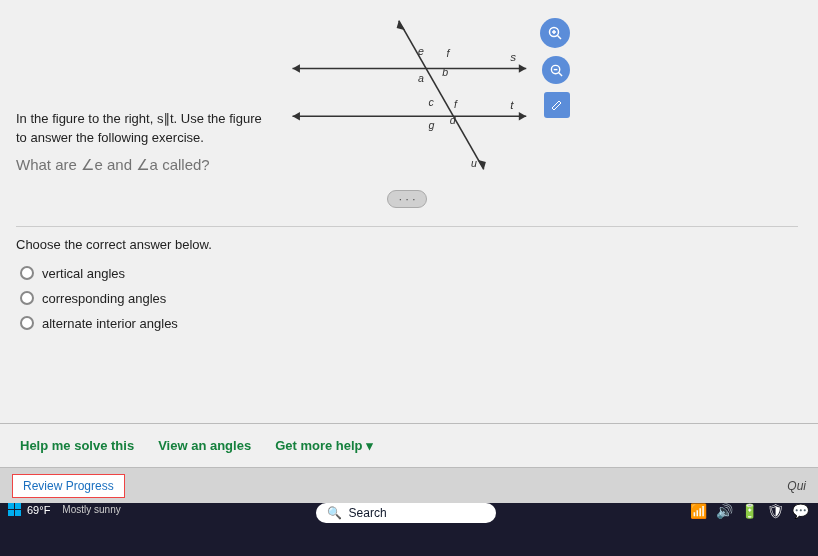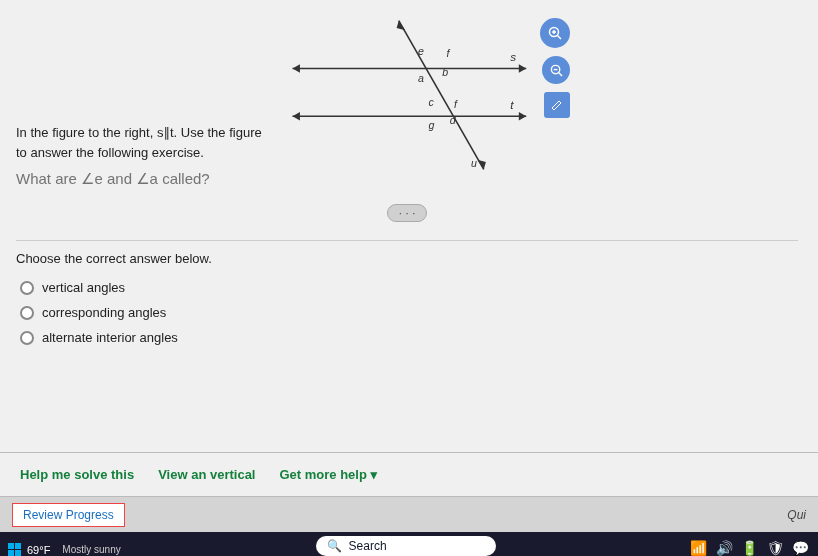--- a/index.html
+++ b/index.html
@@ -190,23 +190,23 @@
     }
 
     .quiz-label {
       font-size: 12px;
       color: #444;
       font-style: italic;
     }
 
     .taskbar {
       background: #1a1a2e;
-      height: 24px;
-      display: flex;
-      align-items: flex-end;
+      height: 53px;
+      display: flex;
+      align-items: flex-start;
       padding: 0 8px;
       gap: 10px;
     }
 
     .taskbar-temp {
       font-size: 11px;
       color: white;
       margin-right: 6px;
     }
 
@@ -382,21 +382,21 @@
         <line x1="1" y1="9" x2="3" y2="11" stroke="white" stroke-width="1"></line>
       </svg>
     </button>
   </div>
 </div>
 
 <hr class="bottom-bar-divider">
 
 <div class="bottom-actions">
   <button class="action-link">Help me solve this</button>
-  <button class="action-link">View an vertical</button>
+  <button class="action-link">View an angles</button>
   <button class="action-link">Get more help ▾</button>
 </div>
 
 <div class="footer-bar">
   <button class="review-progress-btn">Review Progress</button>
   <span class="quiz-label">Qui</span>
 </div>
 
 <div class="taskbar">
   <div style="display:flex;align-items:center;gap:6px;">

